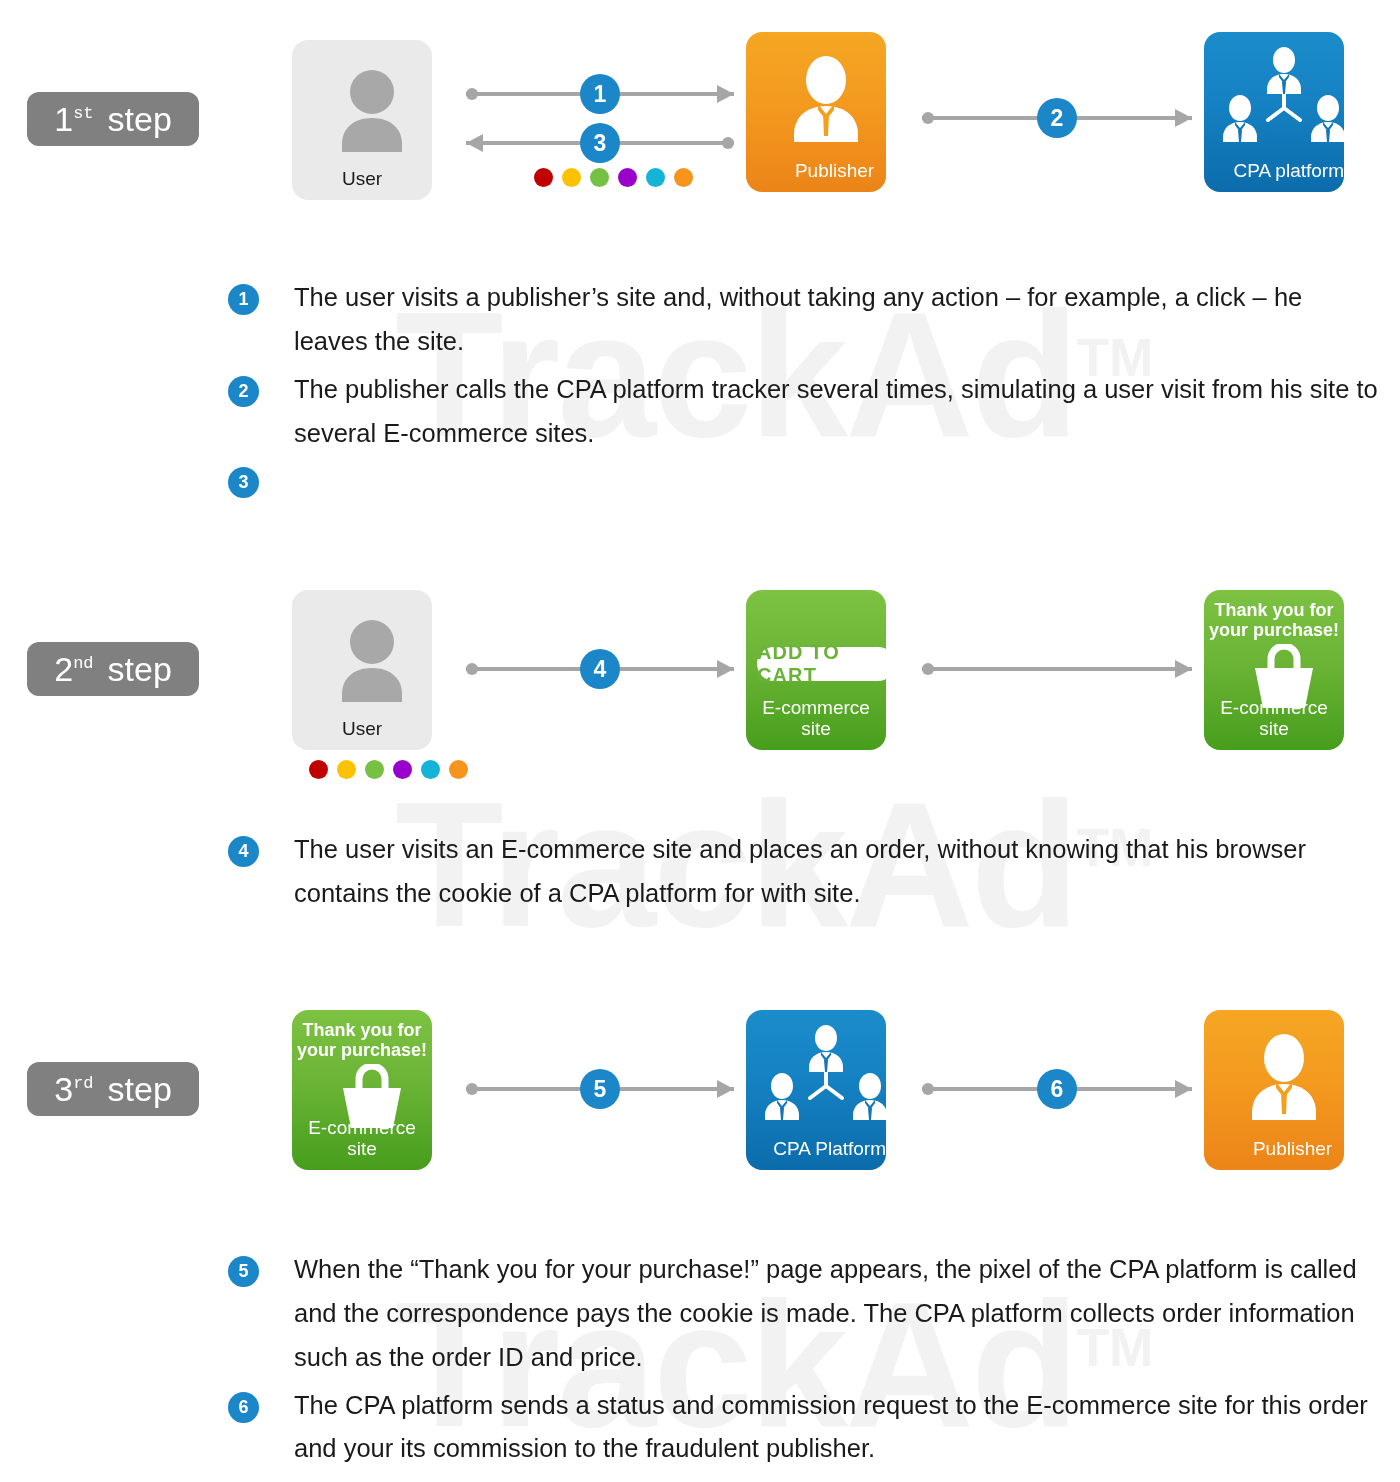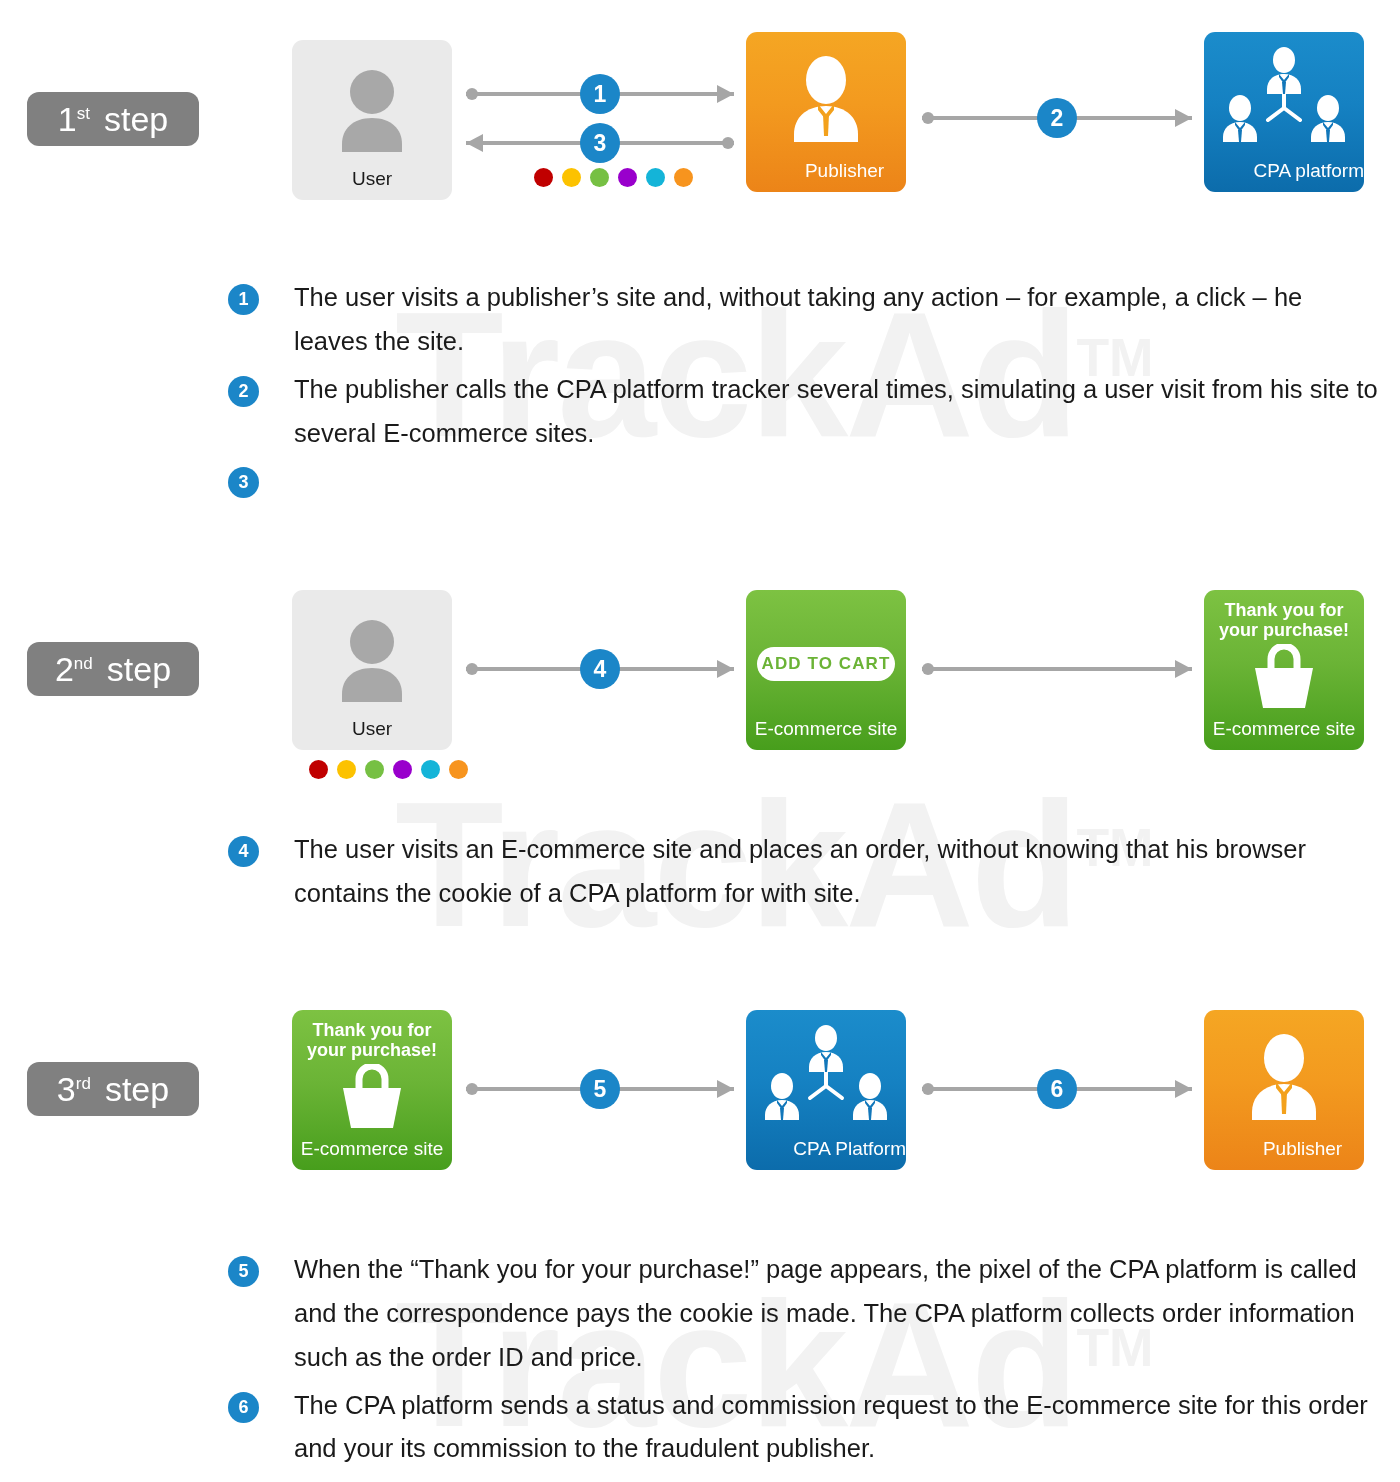--- a/index.html
+++ b/index.html
@@ -37,28 +37,28 @@
     width: 172px;
     display: flex;
     align-items: center;
     justify-content: center;
     z-index: 3;
   }
   .step-badge .ord {
     font-size: 34px; font-weight: 400; line-height: 1;
     display: inline-flex; align-items: flex-start;
   }
-  .step-badge .sup { font-size: 17px; padding-top: 3px; letter-spacing: 0; }
+  .step-badge .sup { font-size: 17px; padding-top: 3px; letter-spacing: 0; font-family: Liberation Mono, monospace; }
   .step-badge .word { font-size: 34px; font-weight: 400; margin-left: 14px; }
 
   
   .node {
     position: absolute;
-    width: 160px; height: 160px;
-    border-radius: 11px;
+    width: 140px; height: 160px;
+    border-radius: 16px;
     z-index: 2;
     overflow: hidden;
   }
   .node .caption {
     position: absolute; left: 0; right: 0; bottom: 10px;
     text-align: center; font-size: 19px; line-height: 1.1;
   }
   .node-user { background: #eaeaea; }
   .node-user .caption { color: #1a1a1a; }
   .node-orange {
@@ -78,21 +78,21 @@
 
   
   .cart-pill {
     position: absolute;
     left: 11px; top: 57px;
     width: 138px; height: 34px;
     background: #ffffff;
     border-radius: 17px;
     display: flex; align-items: center; justify-content: center;
     color: #6bb336;
-    font-size: 17px; font-weight: 700;
+    font-size: 20px; font-weight: 700;
     letter-spacing: 1.1px;
   }
 
   
   .thanks {
     position: absolute; left: 0; right: 0; top: 10px;
     text-align: center; color: #ffffff;
     font-weight: 700; font-size: 18px; line-height: 1.12;
   }
 

